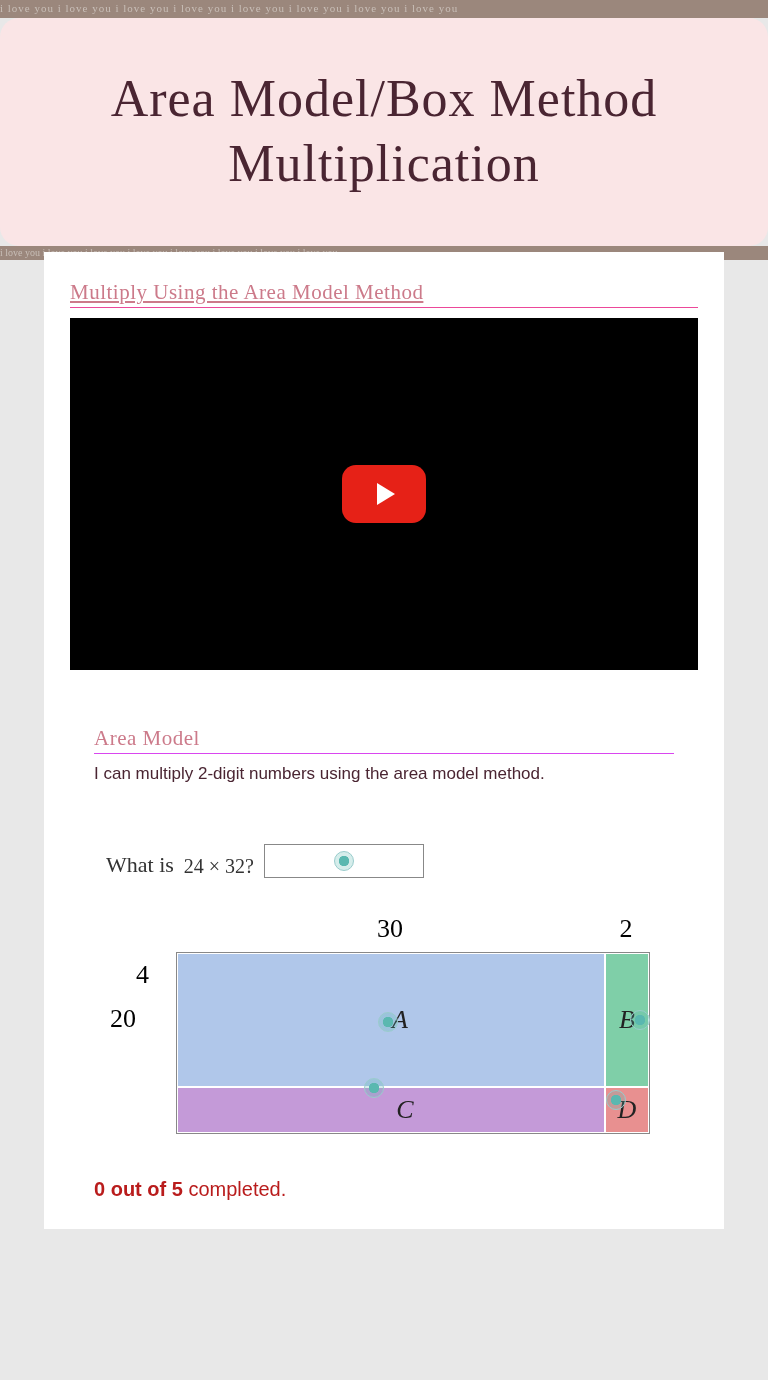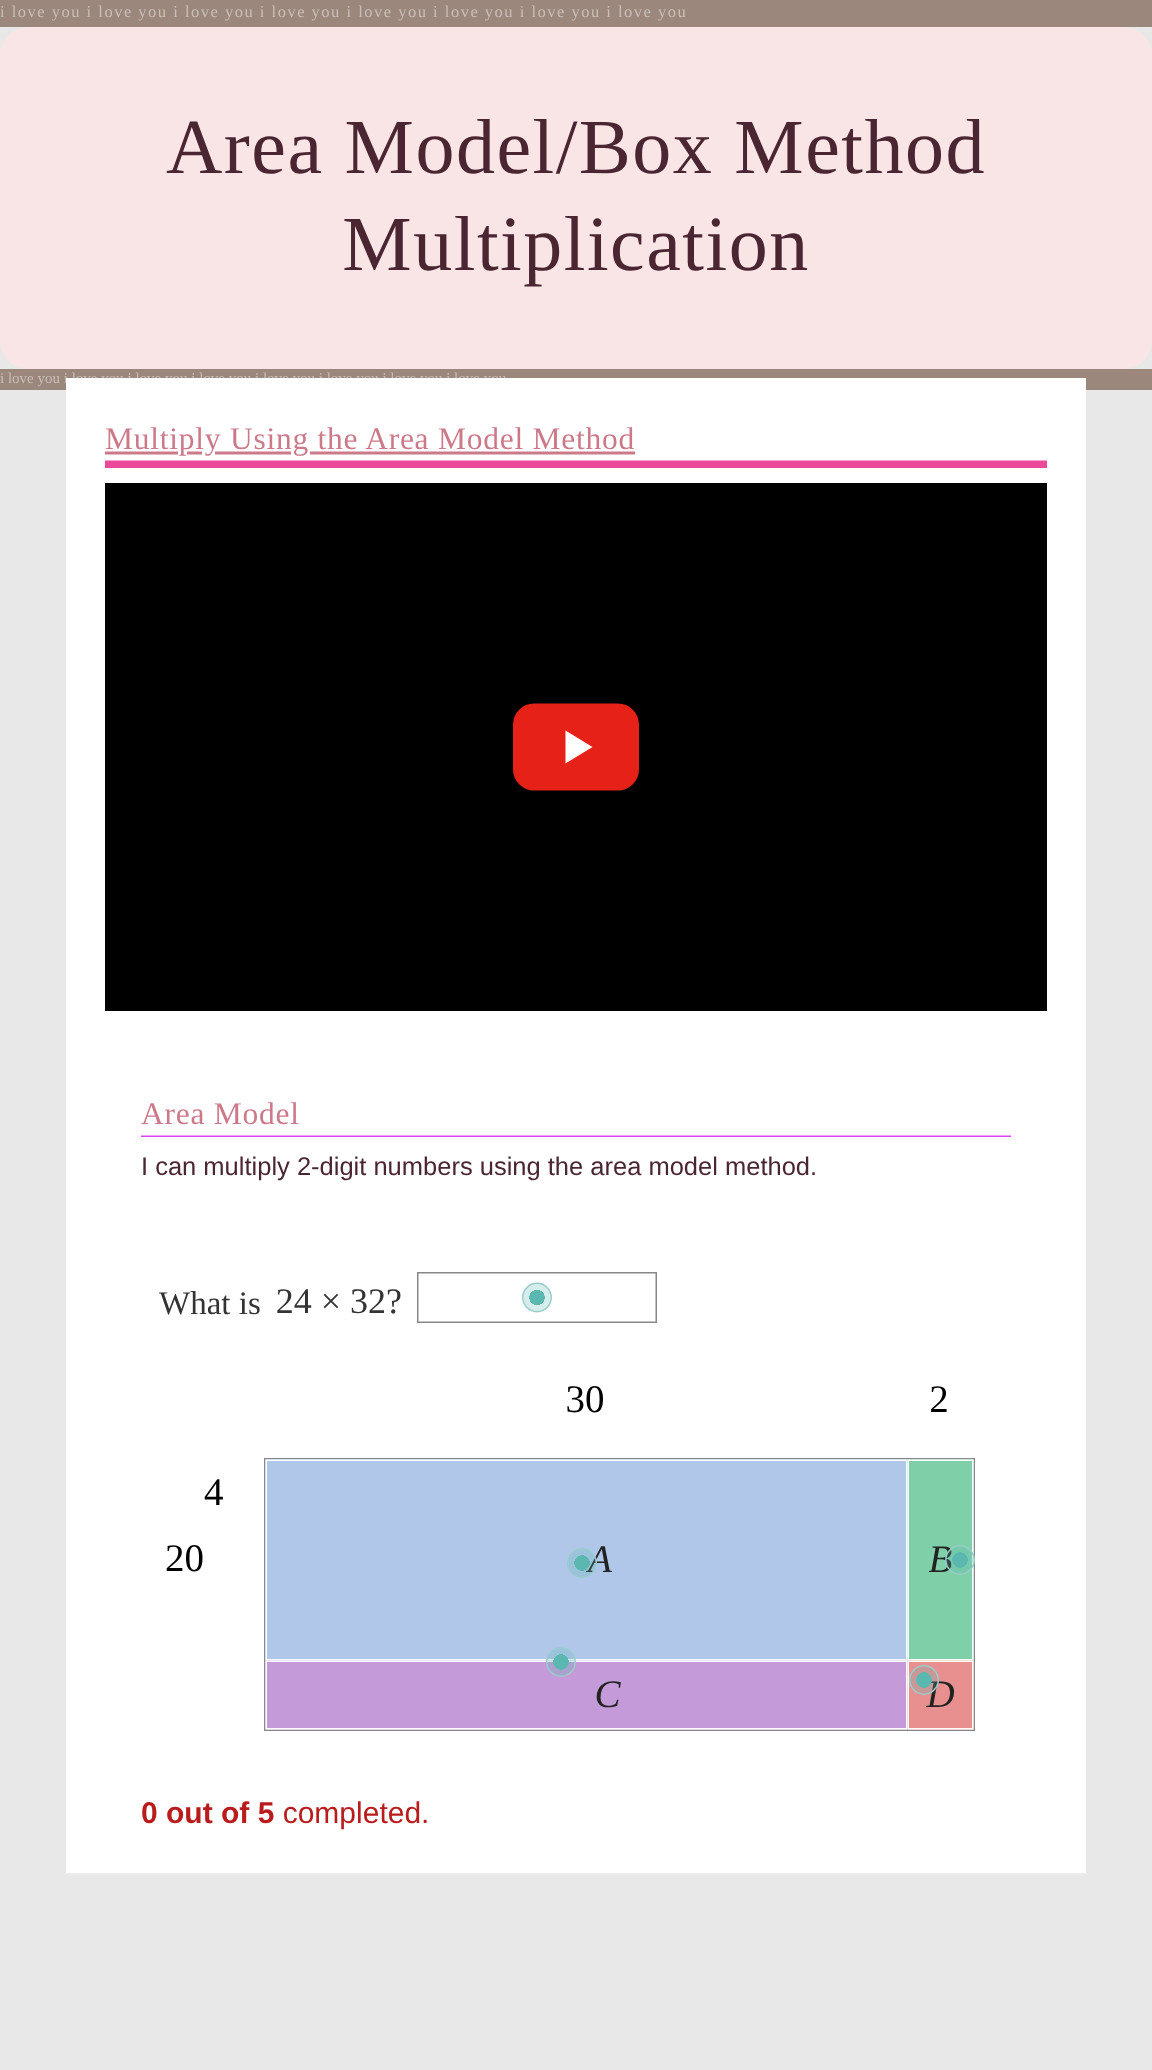--- a/index.html
+++ b/index.html
@@ -63,21 +63,21 @@
     position: relative;
   }
   .section-link {
     font-family: 'Didot', 'Bodoni MT', Georgia, serif;
     color: #cc7a8a;
     font-size: 21px;
     font-weight: 300;
     text-decoration: underline;
     text-decoration-color: #cc7a8a;
     display: block;
-    border-bottom: 5px solid #ec4899;
+    border-bottom: 1px solid #ec4899;
     padding-bottom: 2px;
     margin-bottom: 10px;
     letter-spacing: 0.5px;
   }
   .video-box {
     width: 100%;
     height: 352px;
     background: #000;
     display: flex;
     align-items: center;
@@ -122,21 +122,21 @@
     font-size: 22px;
     color: #333;
     display: flex;
     align-items: flex-end;
     gap: 10px;
     margin-bottom: 36px;
     padding-left: 12px;
   }
   .math-expr {
     font-family: 'Times New Roman', serif;
-    font-size: 24px;
+    font-size: 20px;
   }
   .answer-input {
     border: 1px solid #888;
     width: 160px;
     height: 34px;
     display: inline-flex;
     align-items: center;
     justify-content: center;
     background: #fff;
   }
@@ -149,21 +149,21 @@
   }
   .area-grid {
     margin-left: 16px;
     margin-right: 8px;
   }
   .col-labels {
     display: flex;
     font-family: 'Times New Roman', serif;
     font-size: 26px;
     margin-left: 66px;
-    margin-bottom: 24px;
+    margin-bottom: 8px;
   }
   .col-30 { flex: 0 0 428px; text-align: center; }
   .col-2 { flex: 0 0 44px; text-align: center; }
   .grid-body { display: flex; }
   .row-labels {
     display: flex;
     flex-direction: row;
     font-family: 'Times New Roman', serif;
     font-size: 26px;
     width: 66px;

